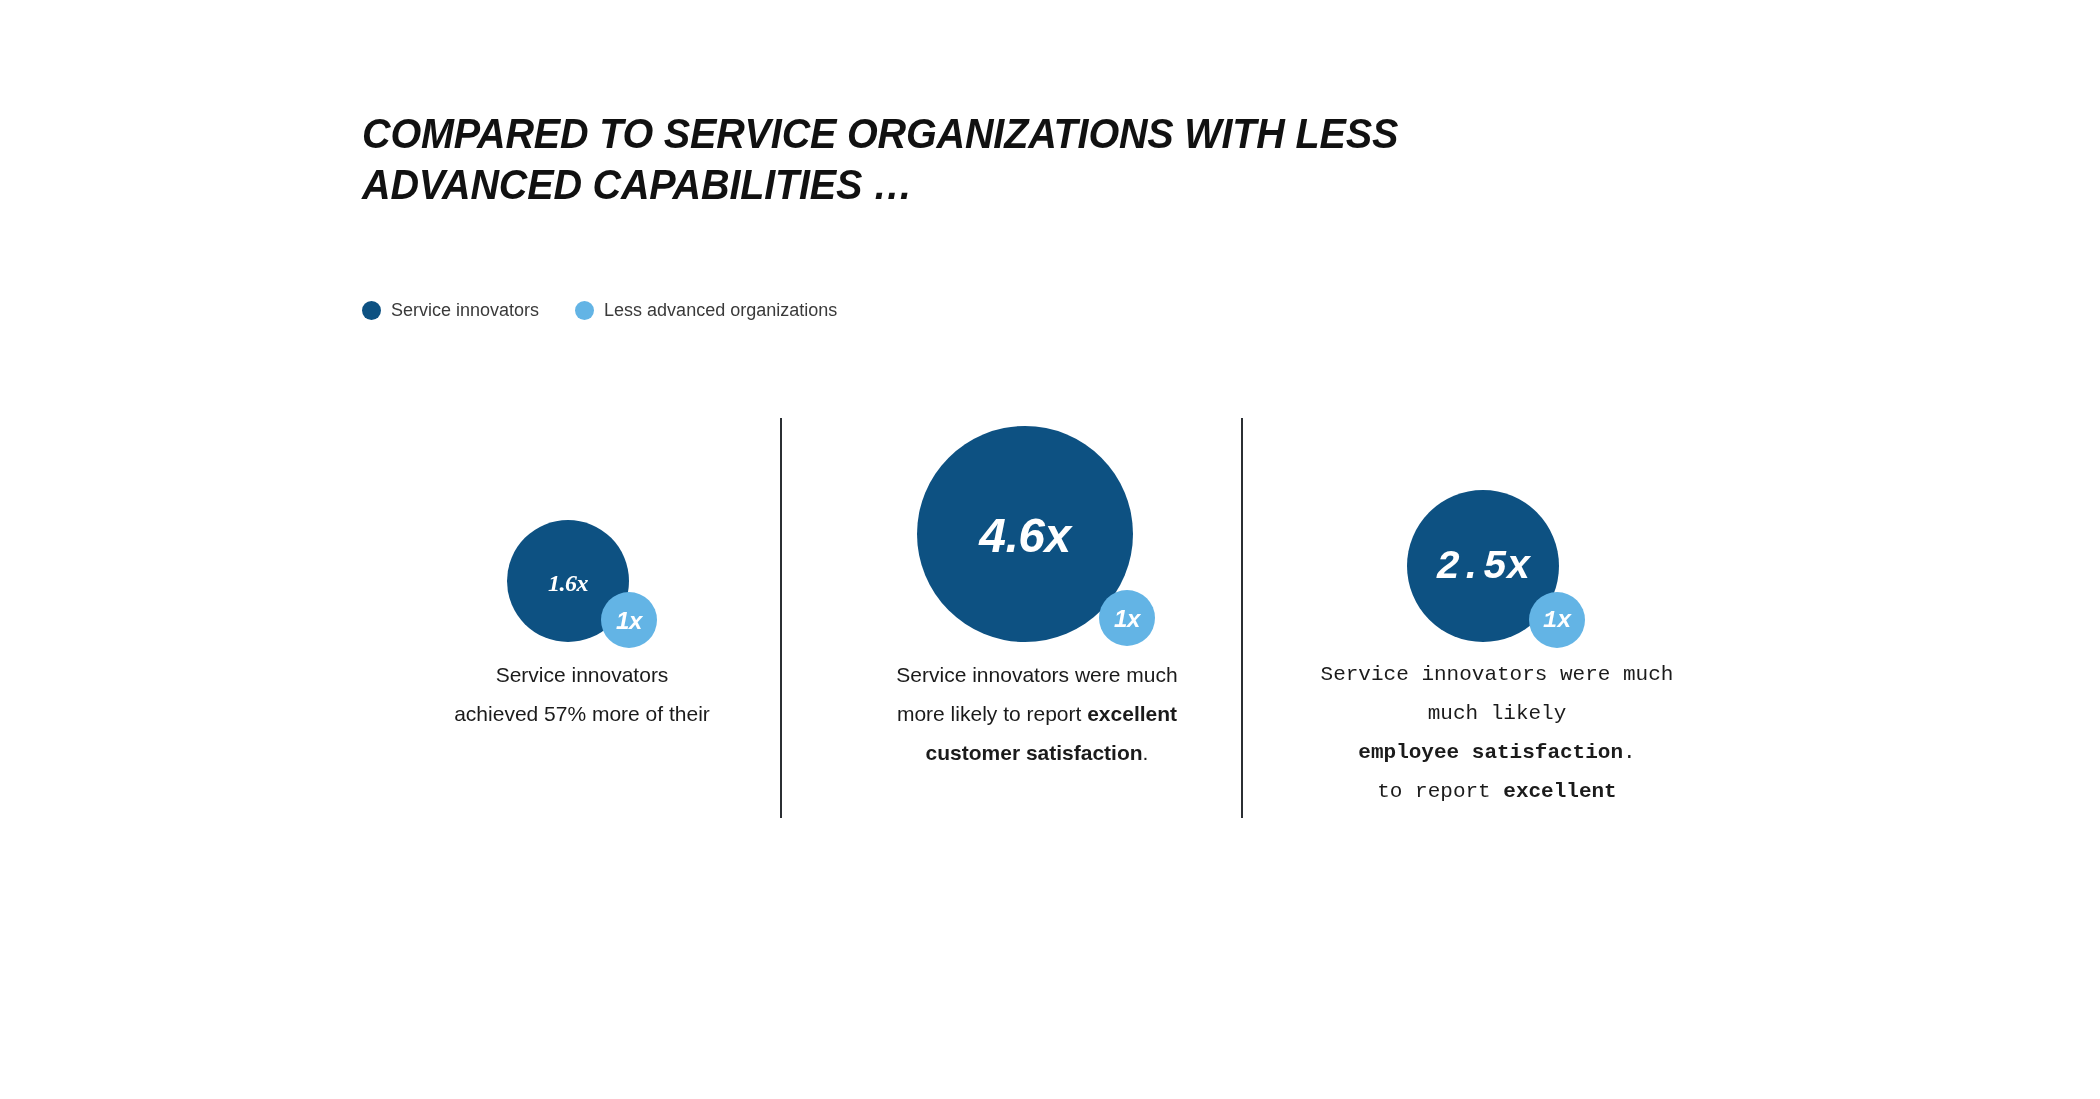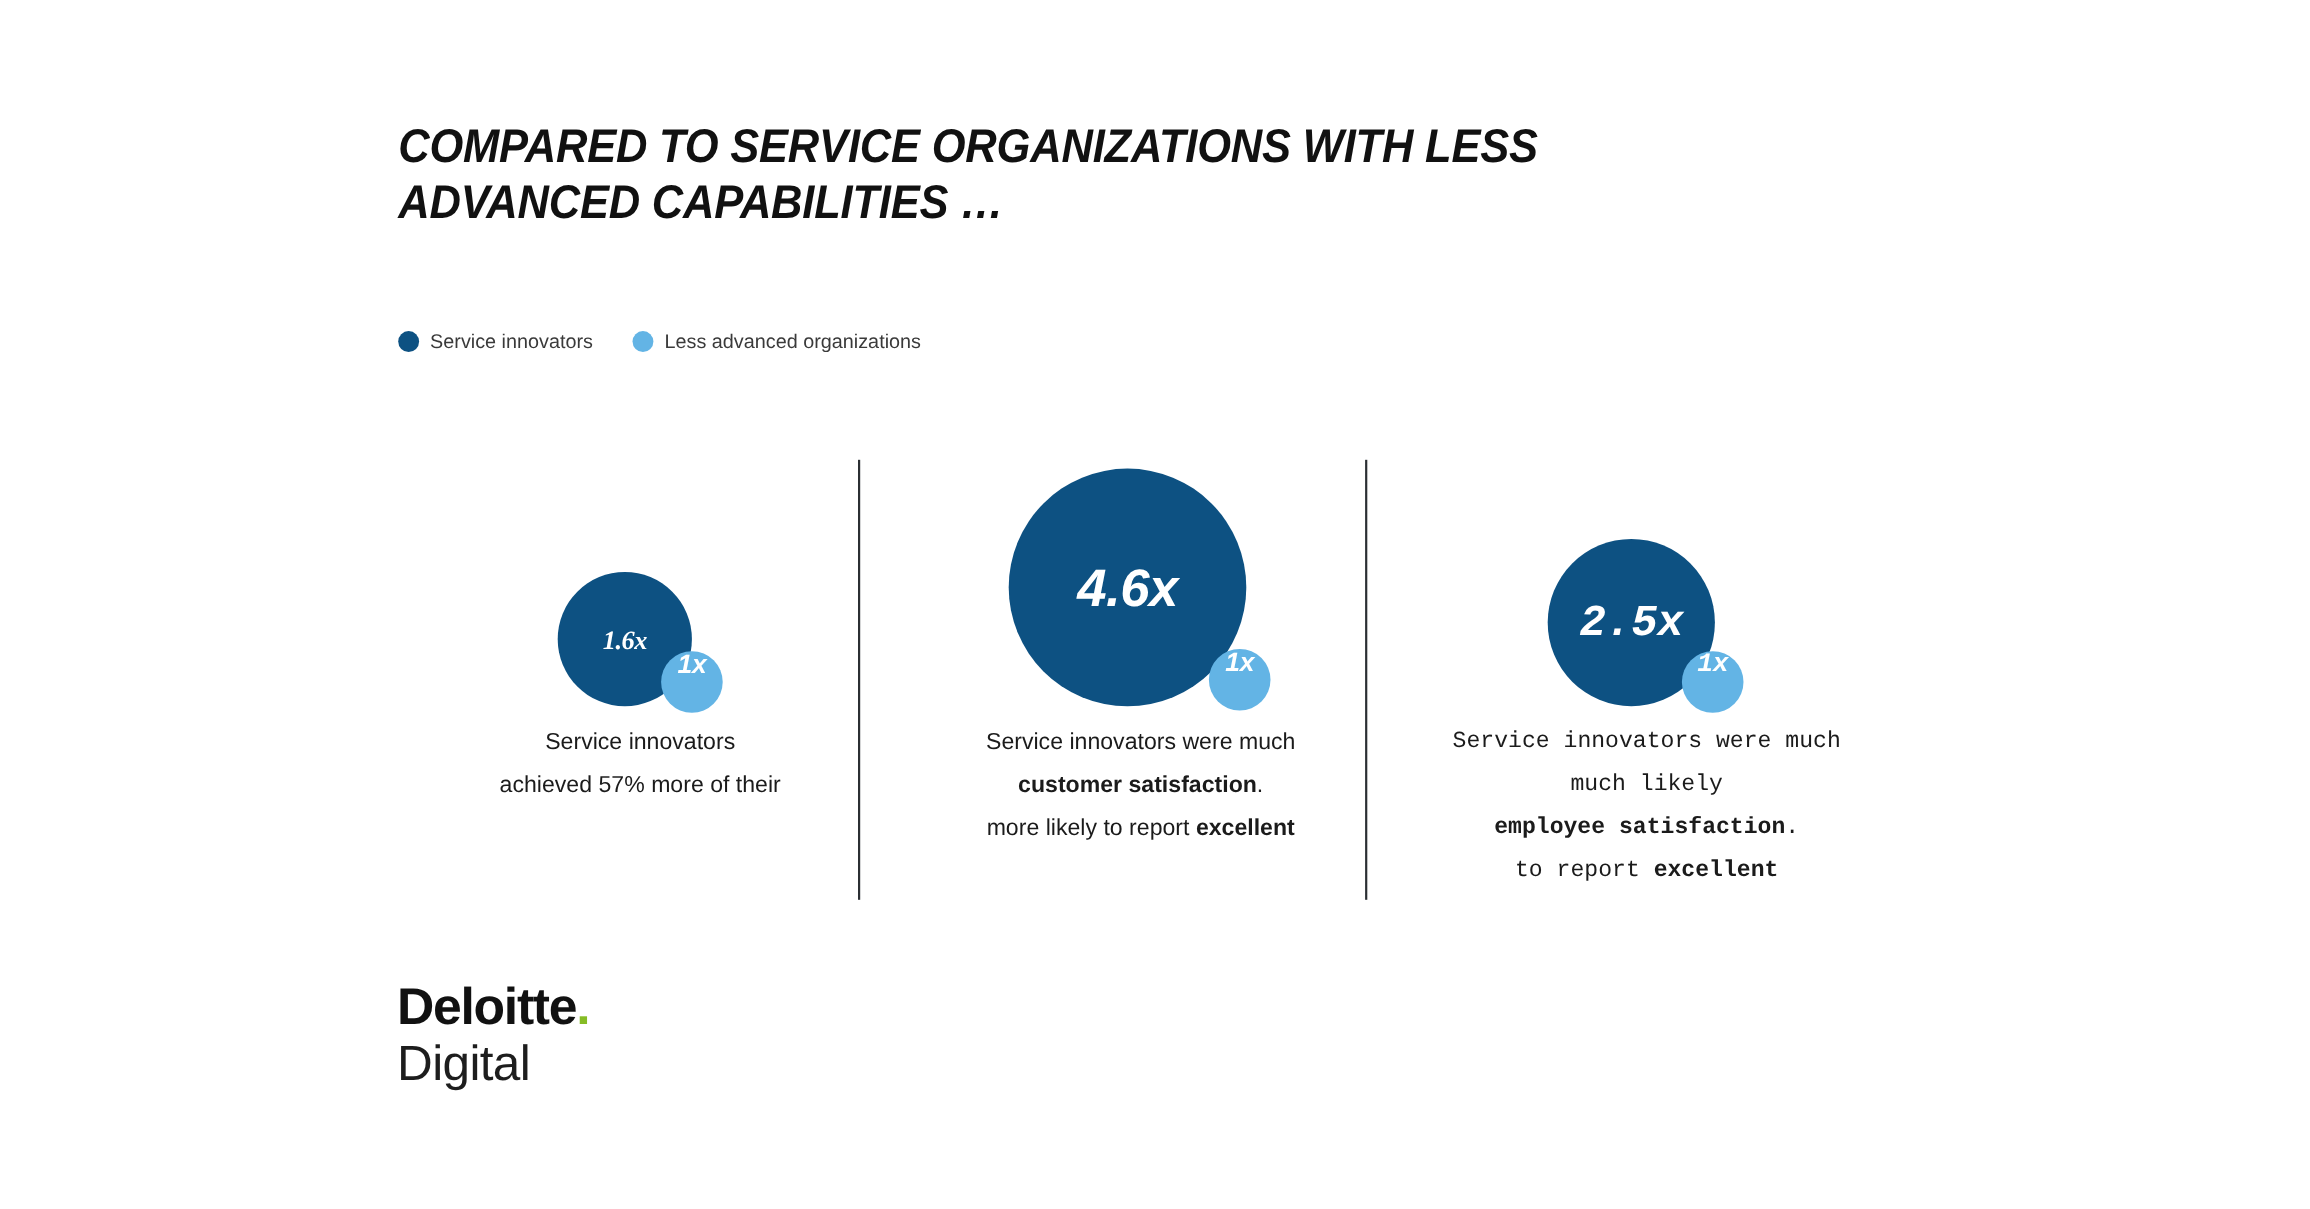--- a/index.html
+++ b/index.html
@@ -121,21 +121,21 @@
     font-style: italic;
     letter-spacing: -0.5px;
     line-height: 1;
     transform: translateY(2px);
   }
   .bubble-small {
     position: absolute;
     border-radius: 50%;
     background: #63b4e5;
     display: flex;
-    align-items: flex-start;
+    align-items: center;
     justify-content: center;
   }
   .bubble-small .val {
     color: #ffffff;
     font-weight: bold;
     font-style: italic;
     font-size: 24px;
     line-height: 1;
     letter-spacing: -0.3px;
     transform: translateY(1px);
@@ -247,22 +247,22 @@
           <div class="bubble-big">
             <span class="val">4.6x</span>
           </div>
           <div class="bubble-small">
             <span class="val">1x</span>
           </div>
         </div>
       </div>
       <p class="caption">
           <span class="cap-line"><span>Service innovators were much</span></span>
+          <span class="cap-line"><span>more likely to report </span><b>excellent</b></span>
           <span class="cap-line"><b>customer satisfaction</b><span>.</span></span>
-          <span class="cap-line"><span>more likely to report </span><b>excellent</b></span>
         </p>
     </div>
 
     <div class="col col-3 g3">
       <div class="bubble-area">
         <div class="bubble-wrap">
           <div class="bubble-big">
             <span class="val">2.5x</span>
           </div>
           <div class="bubble-small">
@@ -273,18 +273,14 @@
       <p class="caption">
           <span class="cap-line"><span>Service innovators were much</span></span>
           <span class="cap-line"><span>much likely</span></span>
           <span class="cap-line"><b>employee satisfaction</b><span>.</span></span>
           <span class="cap-line"><span>to report </span><b>excellent</b></span>
         </p>
     </div>
 
   </div>
 
-  <div class="logo">
-    <div class="logo-top"><span>Deloitte</span><span class="logo-dot">.</span></div>
-    <div class="logo-bottom">Digital</div>
-  </div>
 
 </div>
 
 </body></html>

